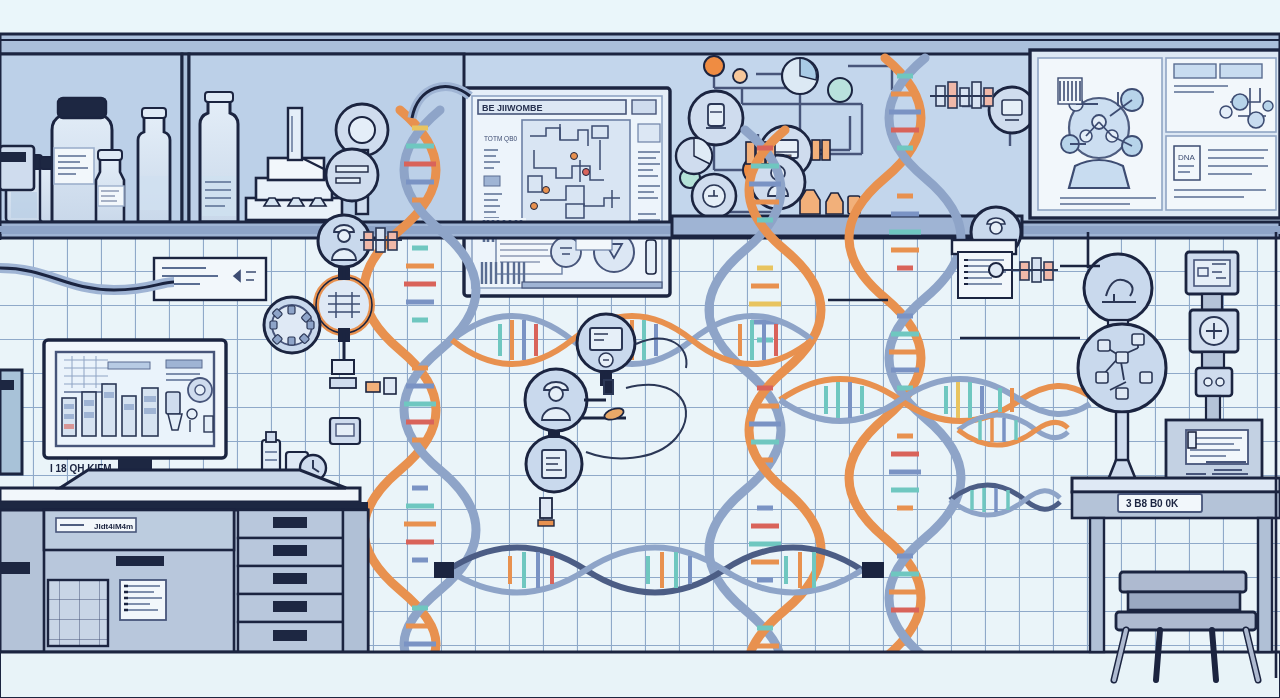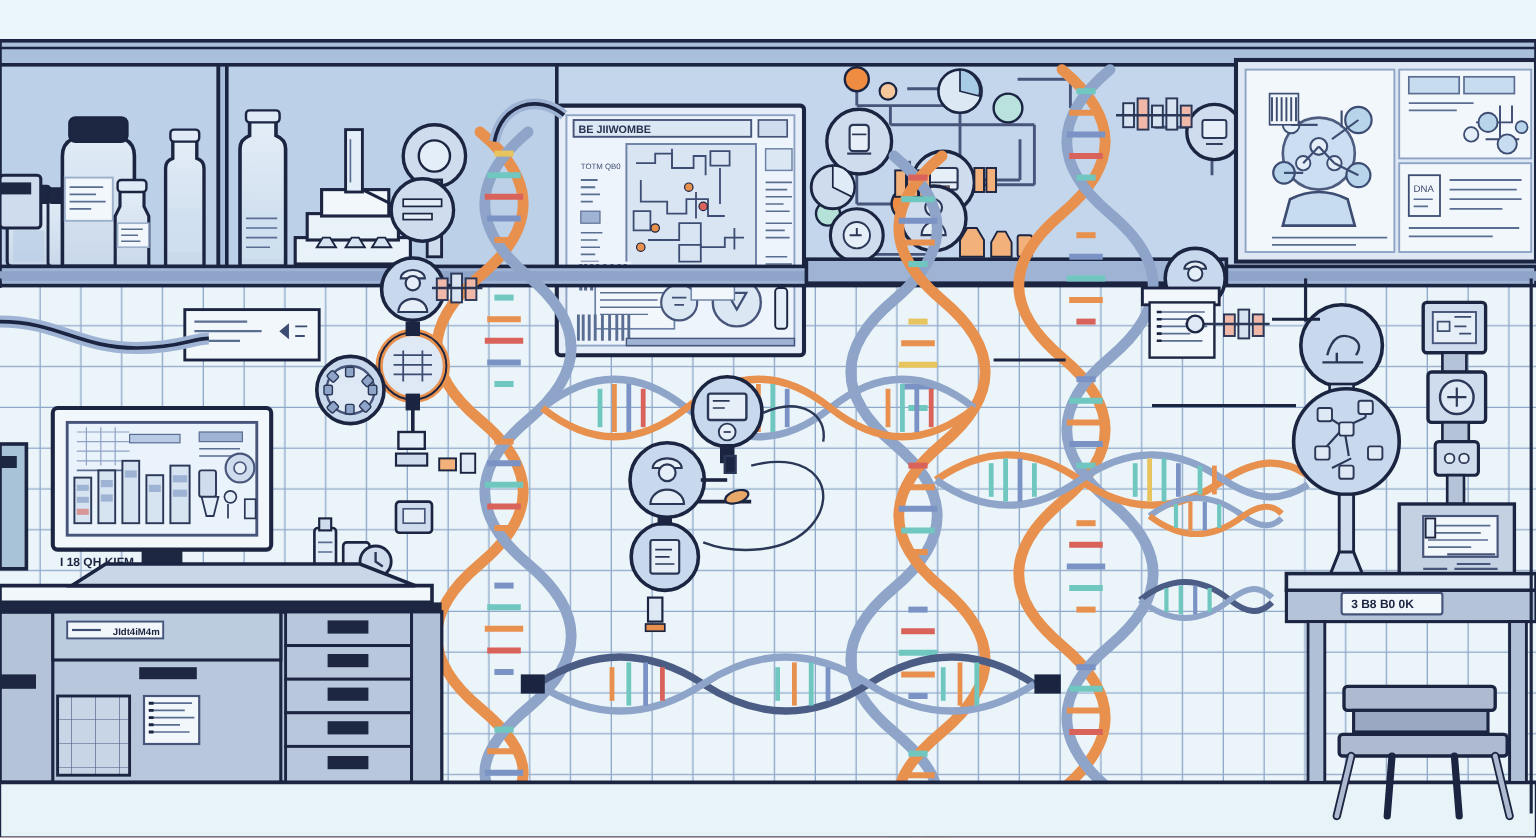--- a/index.html
+++ b/index.html
@@ -1,18 +1,18 @@
 <!DOCTYPE html>
 <html><head>
 <meta charset="utf-8">
 <title>Genomics Laboratory Illustration</title>
 <style>
   html,body{margin:0;padding:0;background:#ffffff;}
   body{font-family:"Liberation Sans",sans-serif;}
-  #stage{position:relative;width:1280px;height:698px;overflow:hidden;background:#c2410c;}
+  #stage{position:relative;width:1280px;height:698px;overflow:hidden;background:#c4b5fd;}
   #stage svg{display:block;}
 </style>
 </head>
 <body>
 
 <div id="stage">
 <svg width="1280" height="698" viewBox="0 0 1280 698" xmlns="http://www.w3.org/2000/svg">
 
   <defs>
 

